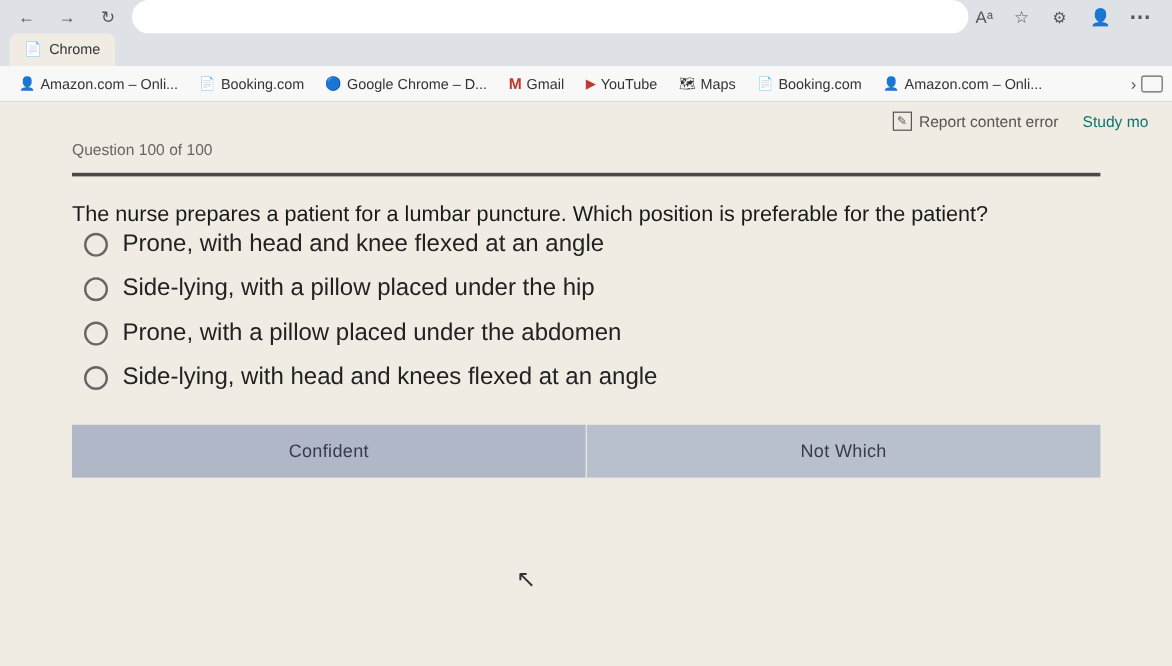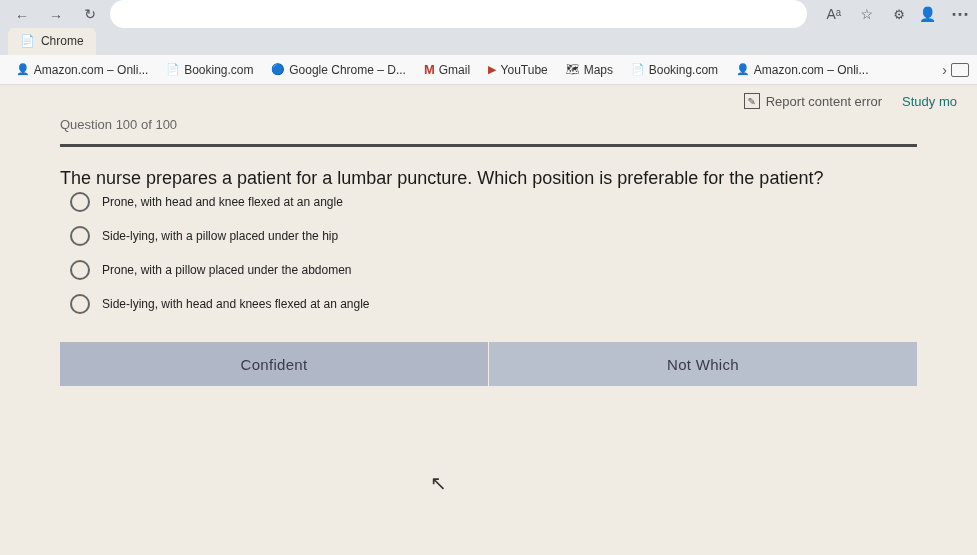--- a/index.html
+++ b/index.html
@@ -58,21 +58,21 @@
       align-items: center;
       gap: 4px;
       margin-left: auto;
     }
 
     .browser-action-icon {
       width: 28px;
       height: 28px;
       display: flex;
       align-items: center;
-      justify-content: flex-end;
+      justify-content: flex-start;
       font-size: 14px;
       color: #555;
       cursor: pointer;
       border-radius: 4px;
     }
 
     
     .tabs-bar {
       height: 34px;
       background: #dee1e6;
@@ -193,21 +193,21 @@
       flex-direction: column;
       gap: 14px;
       margin-bottom: 28px;
       padding-left: 10px;
     }
 
     .answer-option {
       display: flex;
       align-items: center;
       gap: 12px;
-      font-size: 12px;
+      font-size: 20px;
       color: #222;
       cursor: pointer;
     }
 
     .radio-circle {
       width: 20px;
       height: 20px;
       border-radius: 50%;
       border: 2px solid #666;
       flex-shrink: 0;

